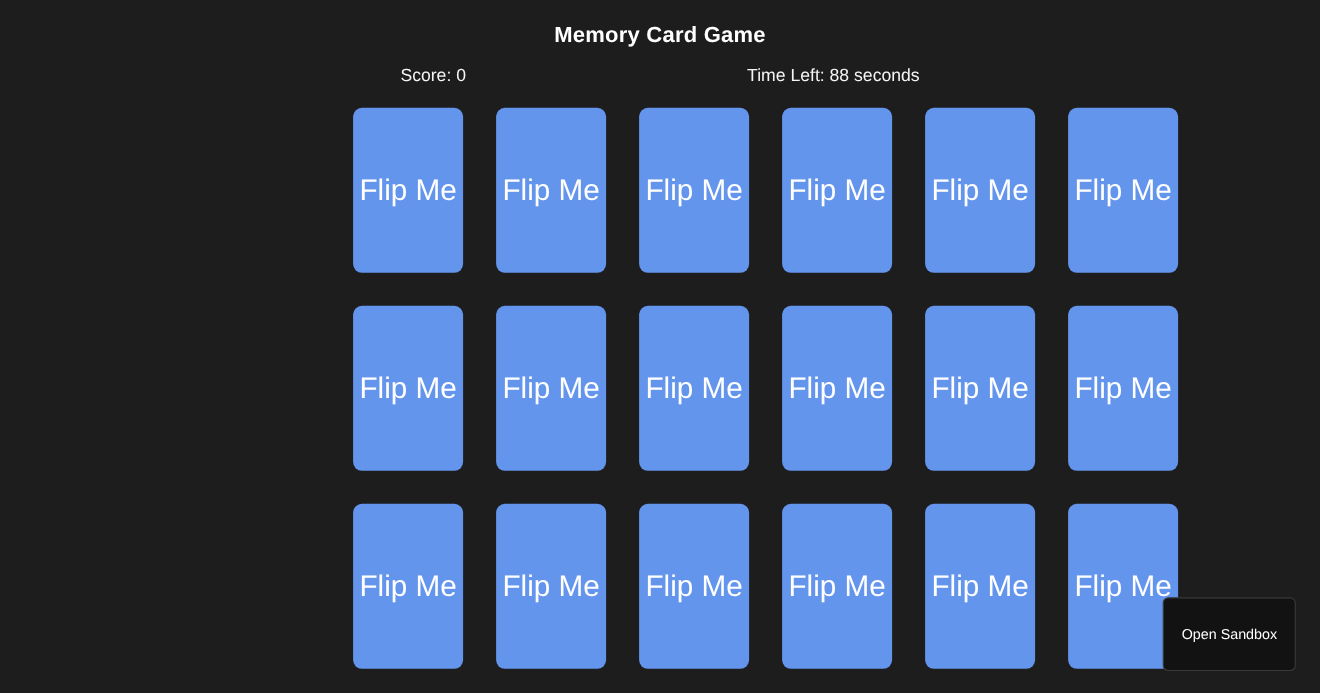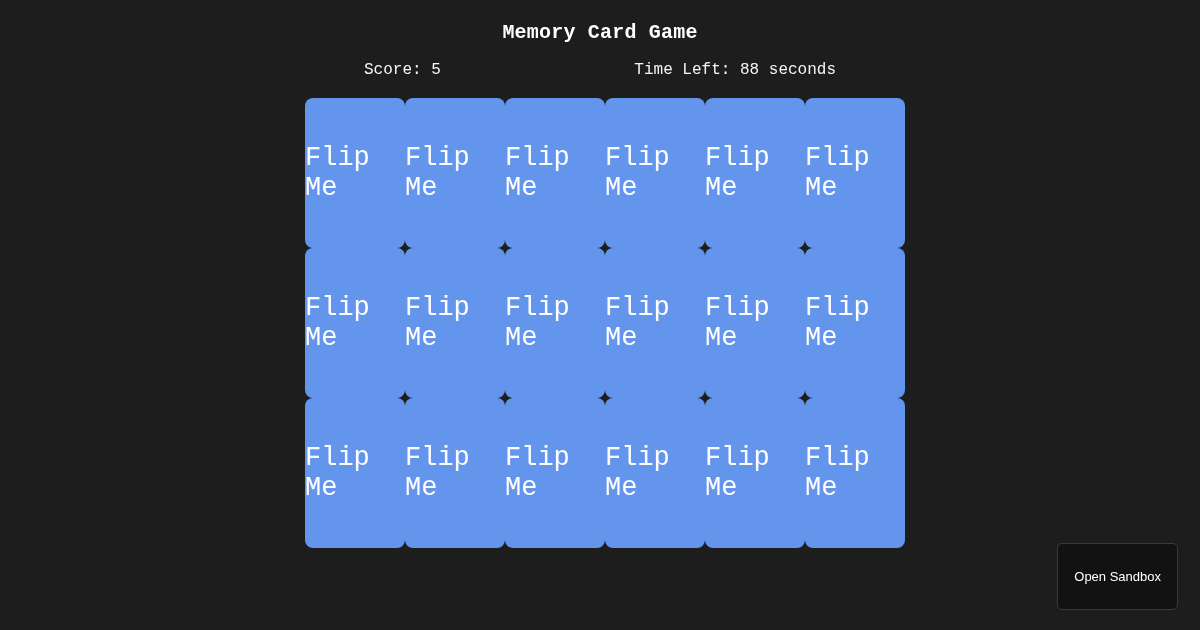--- a/index.html
+++ b/index.html
@@ -1,15 +1,15 @@
 <!DOCTYPE html>
 <html><head>
 <meta charset="utf-8">
 <style>
-  * { margin: 0; padding: 0; box-sizing: border-box; font-family: Liberation Mono, monospace; }
+  * { margin: 0; padding: 0; box-sizing: border-box; }
   html, body {
     width: 1200px; height: 630px;
     overflow: hidden;
     font-family: "Liberation Sans", sans-serif;
   }
   body { background: #1d1d1d; position: relative; }
 
   .page-title {
     position: absolute;
     top: 21px; left: 0; right: 0;
@@ -28,25 +28,26 @@
     width: 472px;
     display: flex;
     justify-content: space-between;
     align-items: center;
     color: #f5f5f5;
     font-size: 16px;
   }
 
   .card-grid {
     position: absolute;
-    left: 305px;
+    left: 321px;
     top: 98px;
     display: grid;
     grid-template-columns: repeat(6, 100px);
     grid-auto-rows: 150px;
+    gap: 30px;
   }
 
   .card {
     background: #6495ed;
     border-radius: 8px;
     display: flex;
     align-items: center;
     justify-content: center;
     color: #ffffff;
     font-size: 27px;
@@ -67,21 +68,21 @@
     padding: 25px 16px;
     cursor: pointer;
   }
 </style>
 </head>
 <body>
 
 <h1 class="page-title">Memory Card Game</h1>
 
 <div class="status-row">
-  <span class="score-text">Score: 5</span>
+  <span class="score-text">Score: 0</span>
   <span class="time-left-text">Time Left: 88 seconds</span>
 </div>
 
 <div class="card-grid">
     <div class="card">
       <span>Flip Me</span>
     </div>
     <div class="card">
       <span>Flip Me</span>
     </div>

